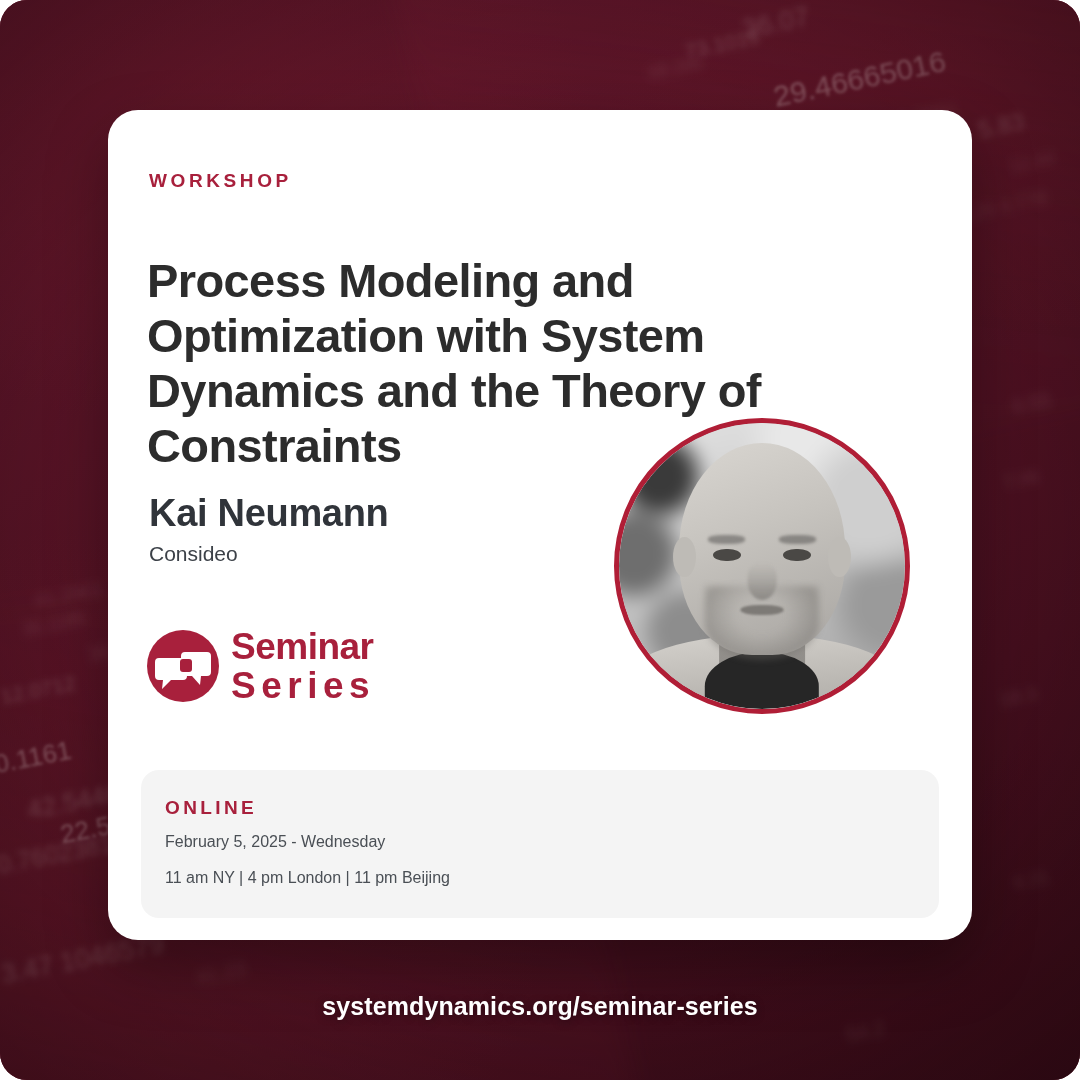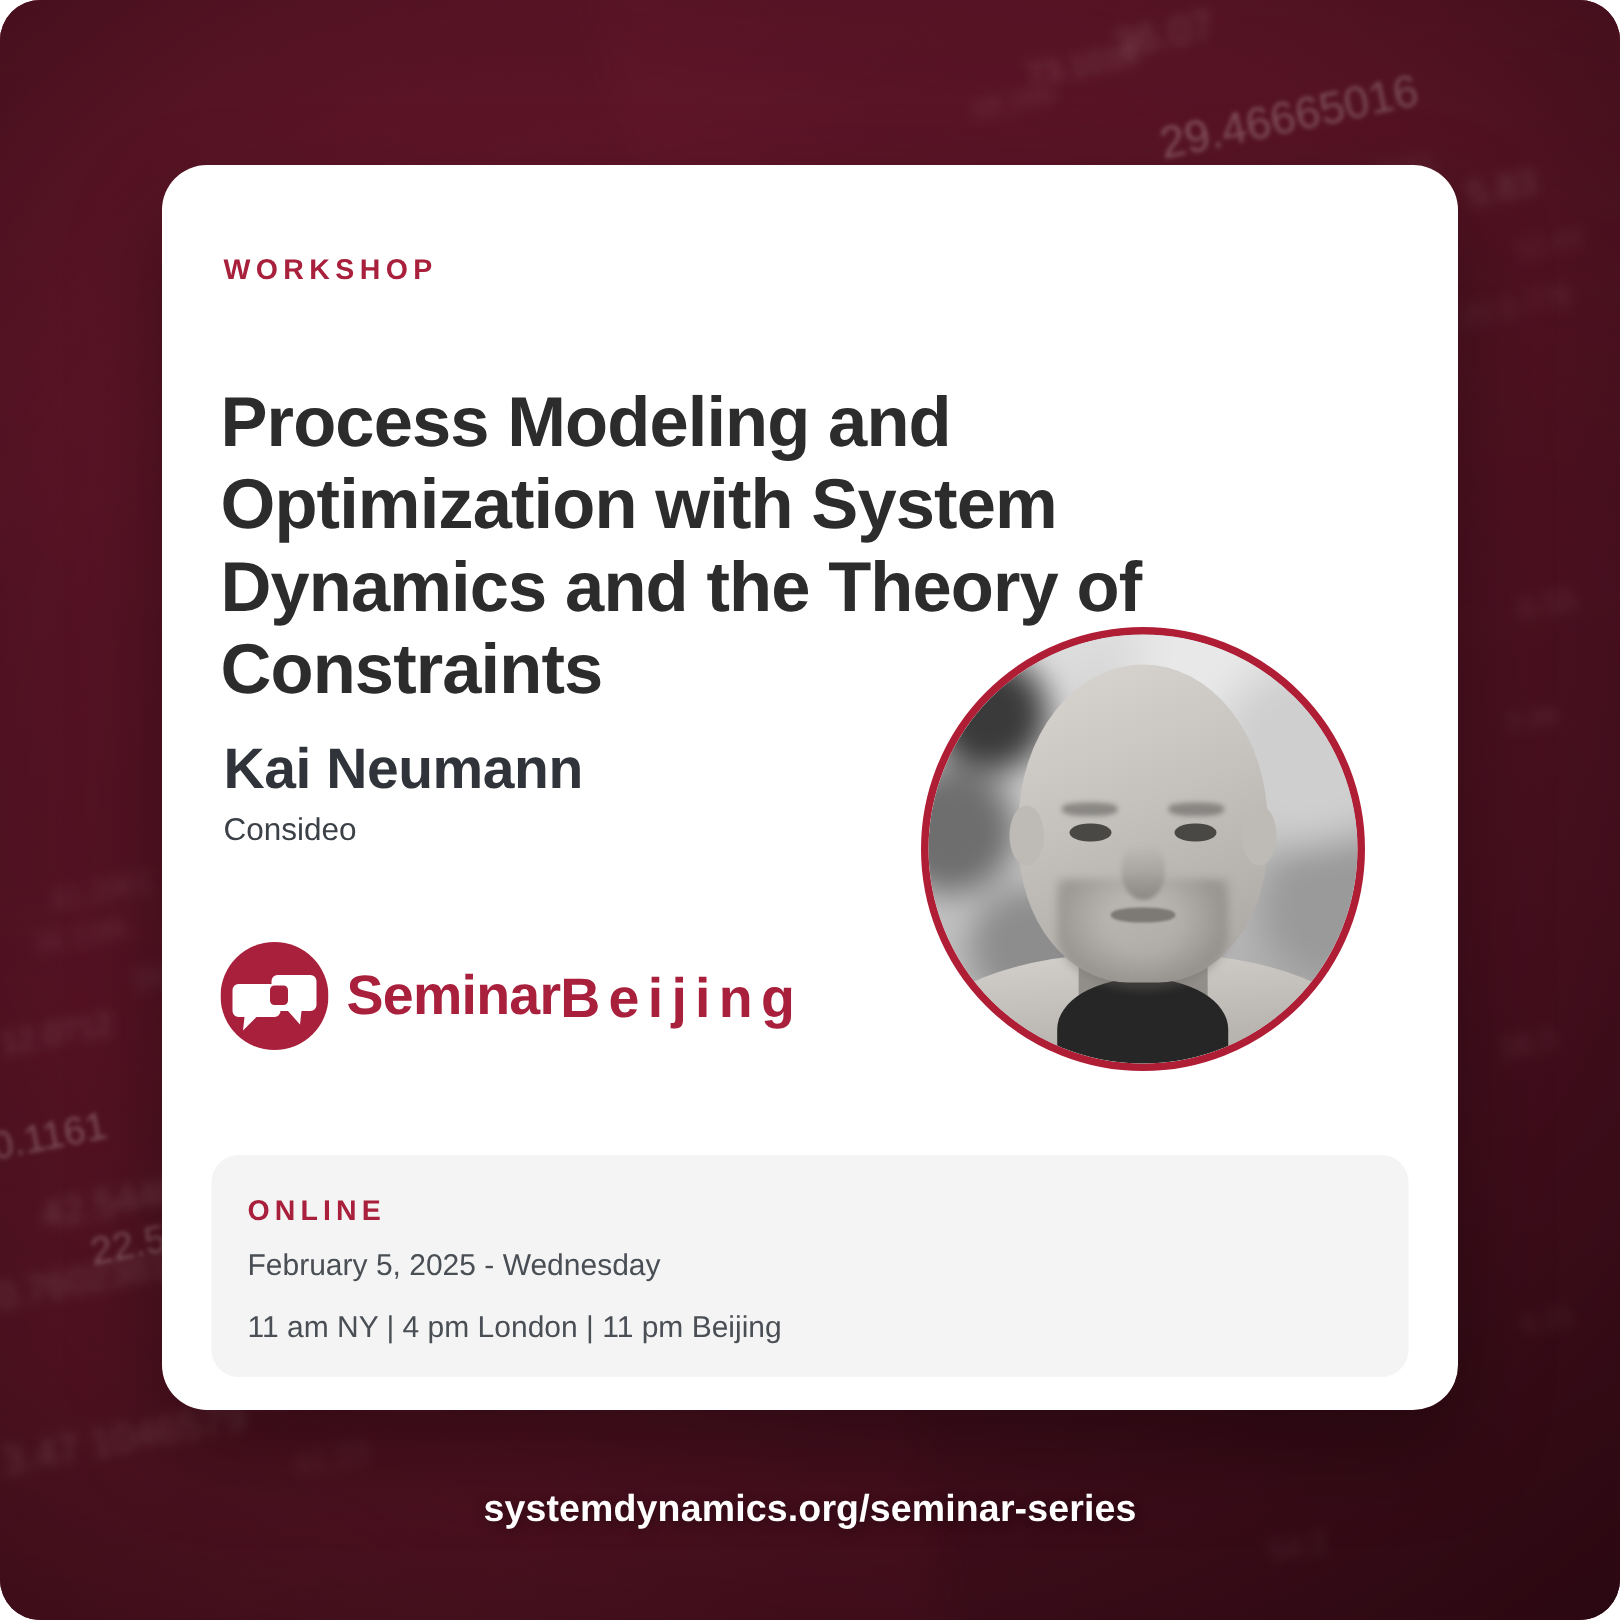--- a/index.html
+++ b/index.html
@@ -282,21 +282,21 @@
     position: absolute;
     left: 39px;
     top: 518px;
     display: flex;
     align-items: center;
     gap: 12px;
   }
   .logo-mark { width: 72px; height: 72px; display: block; }
   .logo-words {
     display: flex;
-    flex-direction: row;
+    flex-direction: column;
     line-height: 1;
   }
   .logo-w1 {
     color: #a8203c;
     font-size: 37px;
     font-weight: bold;
     letter-spacing: -0.5px;
   }
   .logo-w2 {
     color: #a8203c;
@@ -319,21 +319,21 @@
     padding: 27px 0 0 24px;
   }
   .info-label {
     color: #a8203c;
     font-size: 19px;
     font-weight: bold;
     letter-spacing: 3.4px;
   }
   .info-line {
     color: #4a4f55;
-    font-size: 20px;
+    font-size: 16px;
     font-weight: 400;
     margin-top: 14px;
   }
   .info-line.second { margin-top: 18px; }
 
   
   .footer-url {
     position: absolute;
     left: 0;
     right: 0;
@@ -412,21 +412,21 @@
 
       <div class="logo">
         <svg class="logo-mark" viewBox="0 0 72 72">
           <circle cx="36" cy="36" r="36" fill="#a8203c"></circle>
           <path d="M38 22h22a4 4 0 0 1 4 4v16a4 4 0 0 1-4 4h-6l-1 9-8-9h-7a4 4 0 0 1-4-4V26a4 4 0 0 1 4-4z" fill="#ffffff"></path>
           <path d="M12 28h24a4 4 0 0 1 4 4v14a4 4 0 0 1-4 4H24l-9 9 1-9h-4a4 4 0 0 1-4-4V32a4 4 0 0 1 4-4z" fill="#ffffff"></path>
           <rect x="33" y="29" width="12" height="13" rx="3" fill="#a8203c"></rect>
         </svg>
         <div class="logo-words">
           <span class="logo-w1">Seminar</span>
-          <span class="logo-w2">Beijing</span>
+          <span class="logo-w2">Series</span>
         </div>
       </div>
 
       <div class="info-box">
         <div class="info-label">ONLINE</div>
         <div class="info-line">February 5, 2025 - Wednesday</div>
         <div class="info-line second">11 am NY | 4 pm London | 11 pm Beijing</div>
       </div>
 
     </div>

